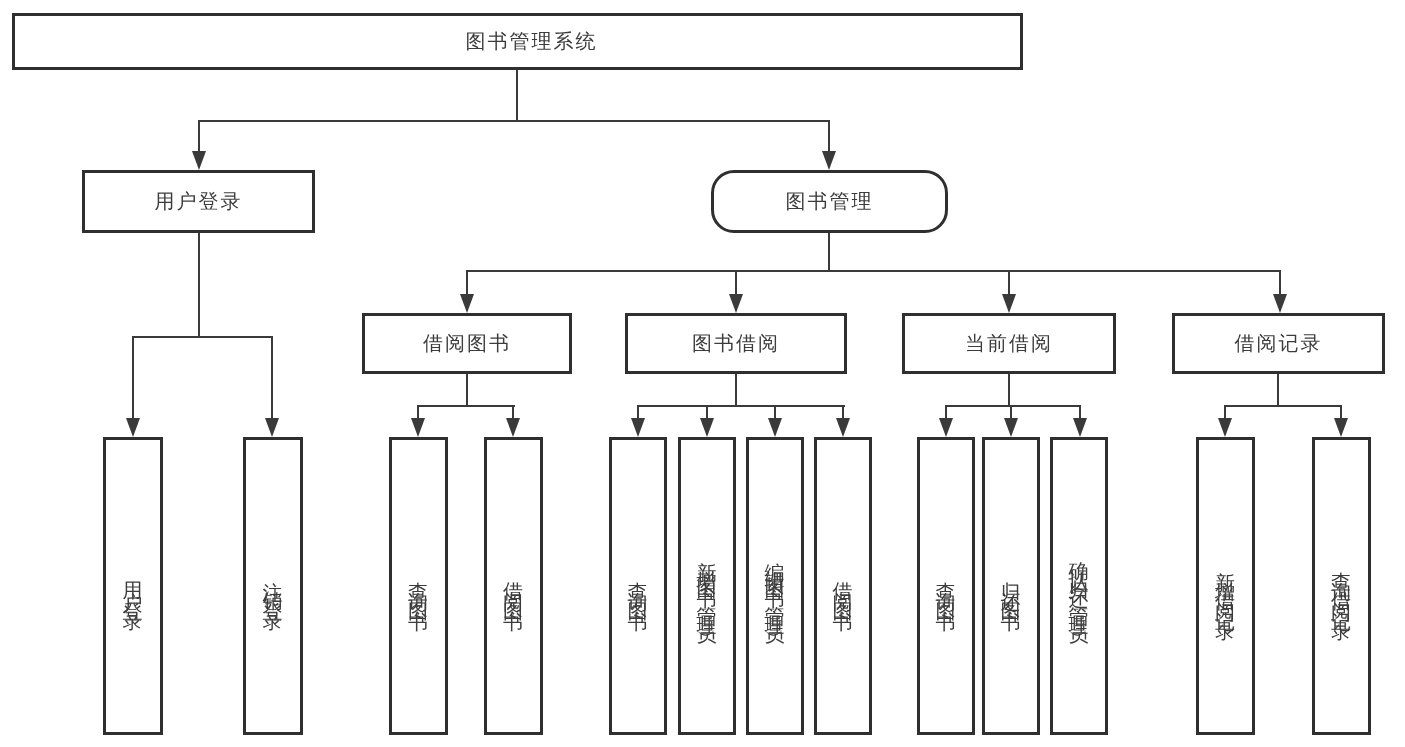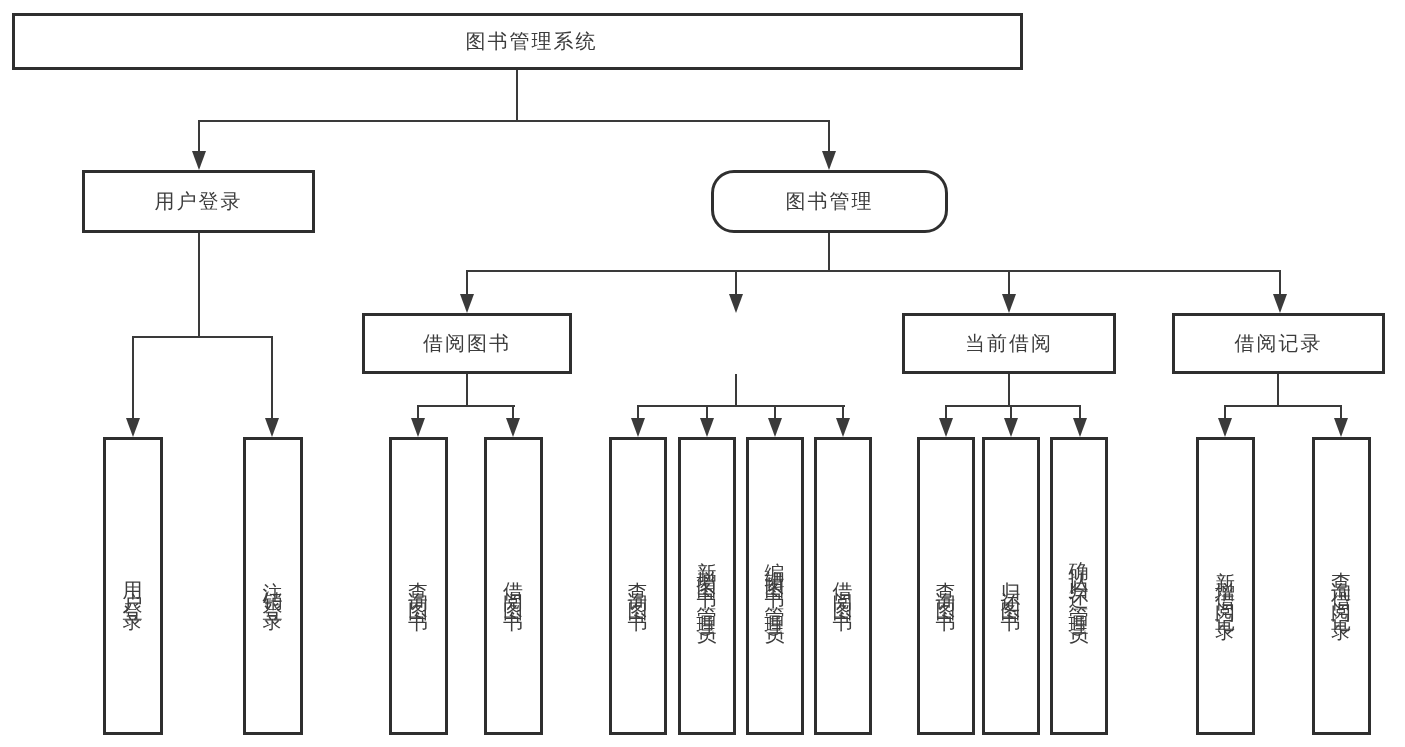--- a/index.html
+++ b/index.html
@@ -107,20 +107,23 @@
   <div class="vline" style="left:735px; top:270px; height:26px;"></div>
   <div class="arrowhead" style="left:729px; top:294px;"></div>
   <div class="vline" style="left:1008px; top:270px; height:26px;"></div>
   <div class="arrowhead" style="left:1002px; top:294px;"></div>
   <div class="vline" style="left:1279px; top:270px; height:26px;"></div>
   <div class="arrowhead" style="left:1273px; top:294px;"></div>
 
   <div class="box" style="left:362px; top:313px; width:210px; height:61px;">
     <span>借阅图书</span>
   </div>
+  <div class="box" style="left:625px; top:313px; width:222px; height:61px;">
+    <span>图书借阅</span>
+  </div>
   <div class="box" style="left:902px; top:313px; width:214px; height:61px;text-align:center;">
     <span>当前借阅</span>
   </div>
   <div class="box" style="left:1172px; top:313px; width:213px; height:61px;">
     <span>借阅记录</span>
   </div>
 
   <div class="vline" style="left:466px; top:374px; height:33px;"></div>
   <div class="hline" style="left:417px; top:405px; width:98px;"></div>
   <div class="vline" style="left:417px; top:405px; height:15px;"></div>

